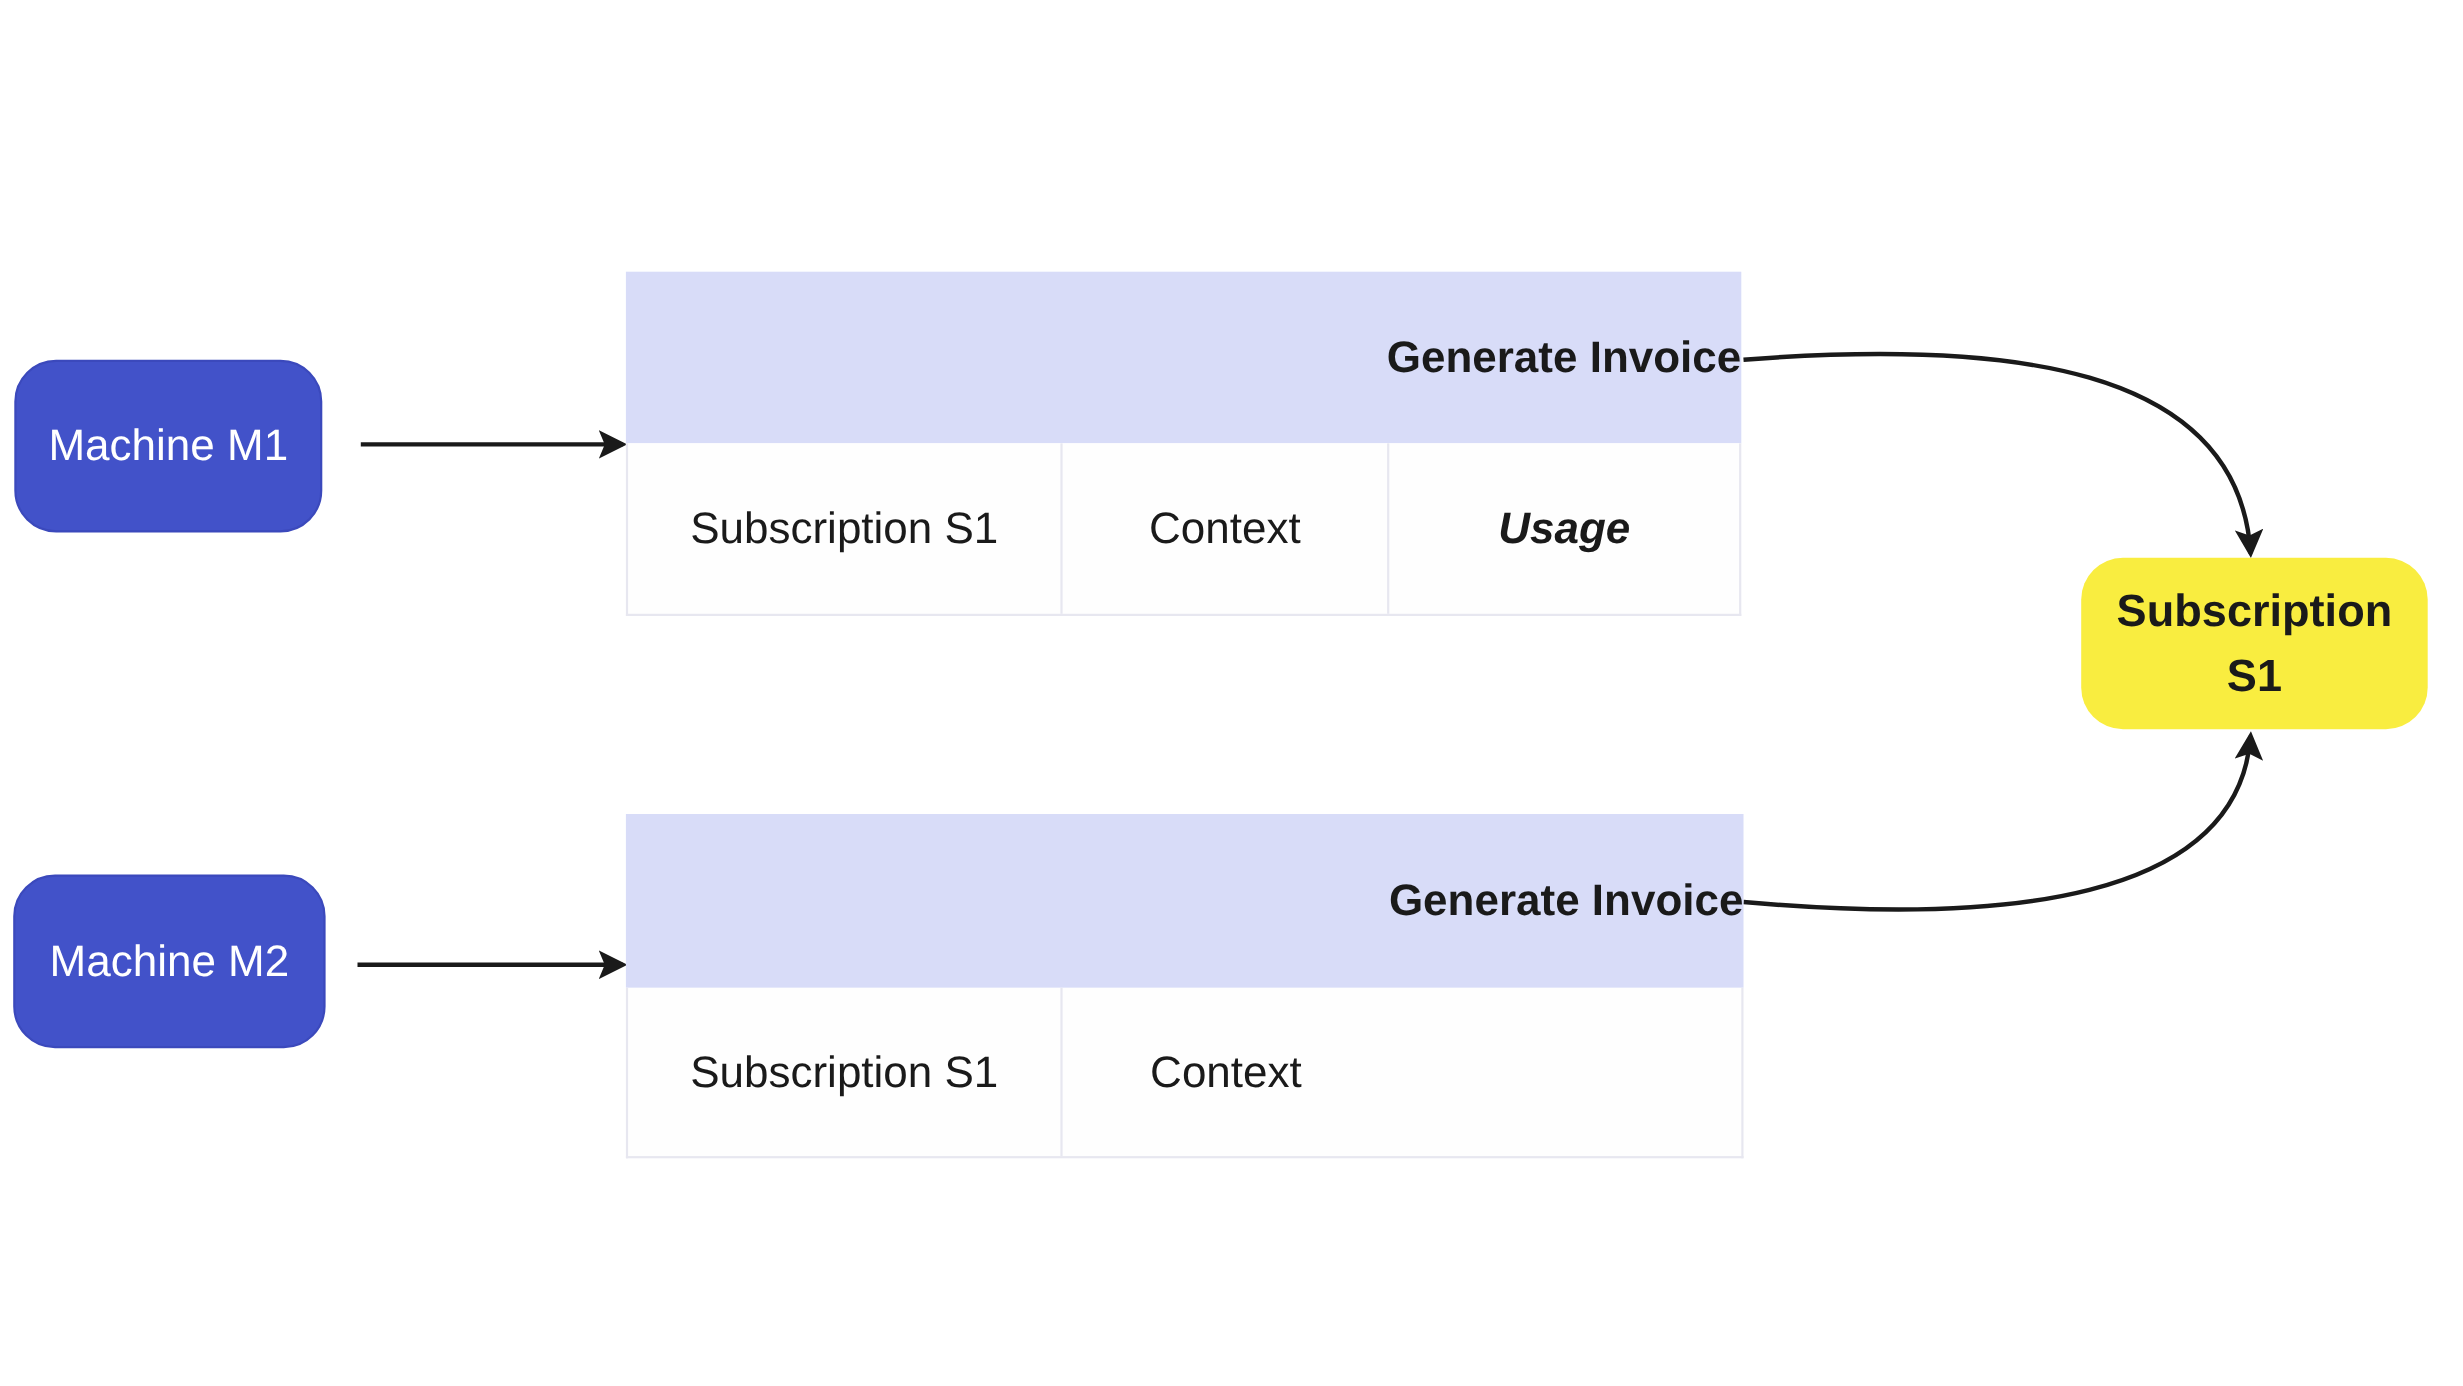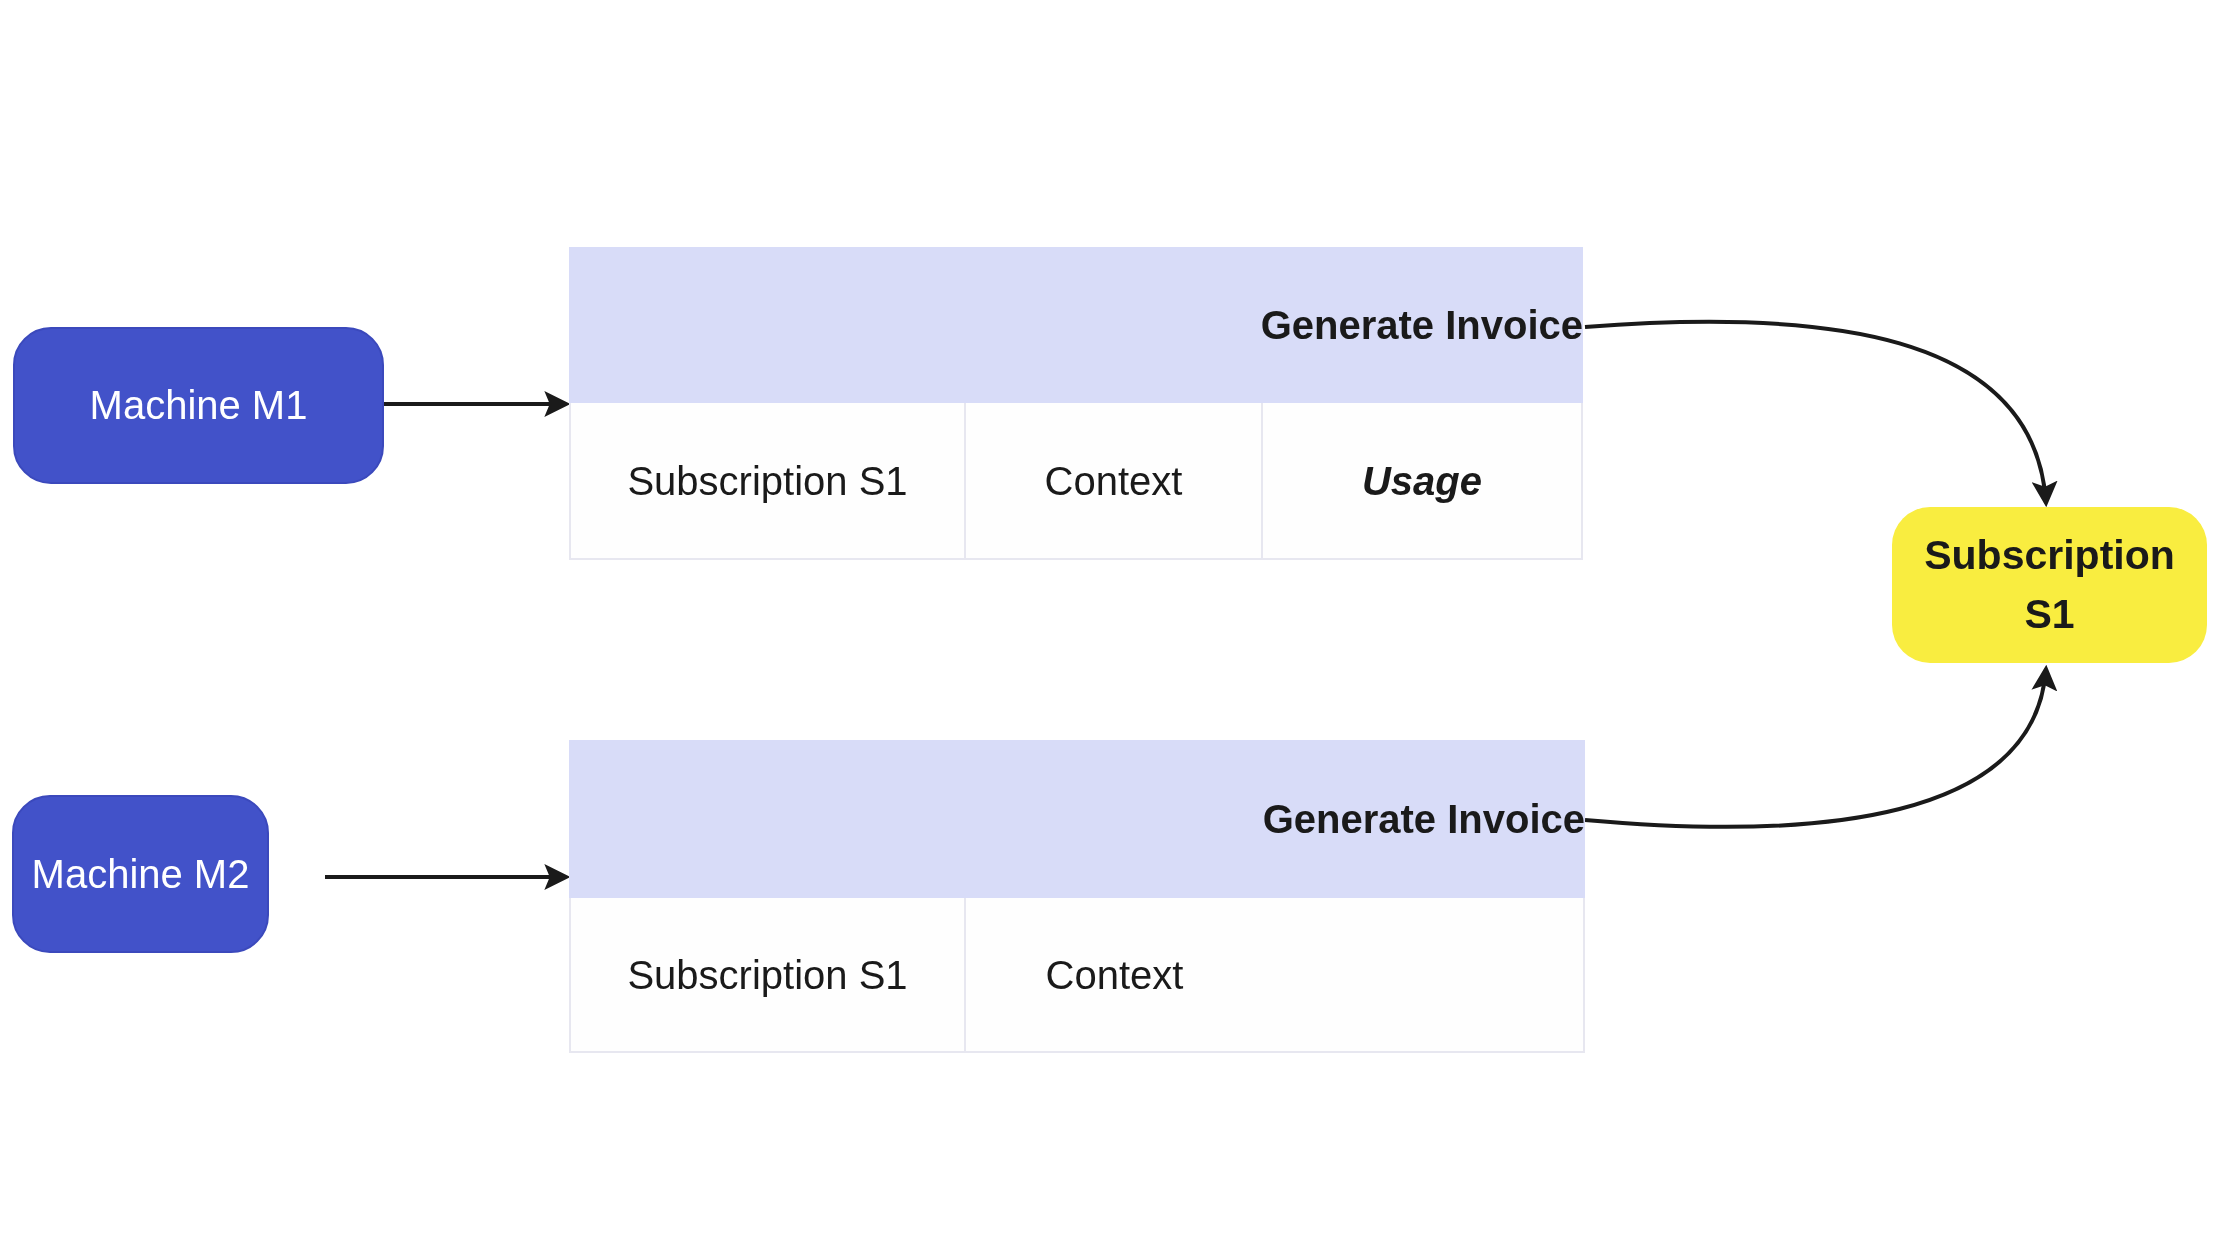--- a/index.html
+++ b/index.html
@@ -46,22 +46,22 @@
     text-align:center;
     box-sizing:border-box;
   }
   .machine{
     background:var(--machine-fill);
     border:2px solid var(--machine-border);
     border-radius:38px;
     color:var(--machine-text);
     font-size:40px;
   }
-  .machine-m1{left:13px;top:327px;width:371px;height:157px;}
-  .machine-m2{left:12px;top:795px;width:257px;height:158px;}
+  .machine-m1{left:13px;top:327px;width:280px;height:157px;}
+  .machine-m2{left:12px;top:795px;width:284px;height:158px;}
   .subscription{
     background:var(--subscription-fill);
     border-radius:38px;
     color:var(--text);
     font-size:41px;
     font-weight:700;
     line-height:1.45;
     left:1892px;top:507px;width:315px;height:156px;
   }
   .subscription .node-label{display:inline-block;max-width:290px;}

